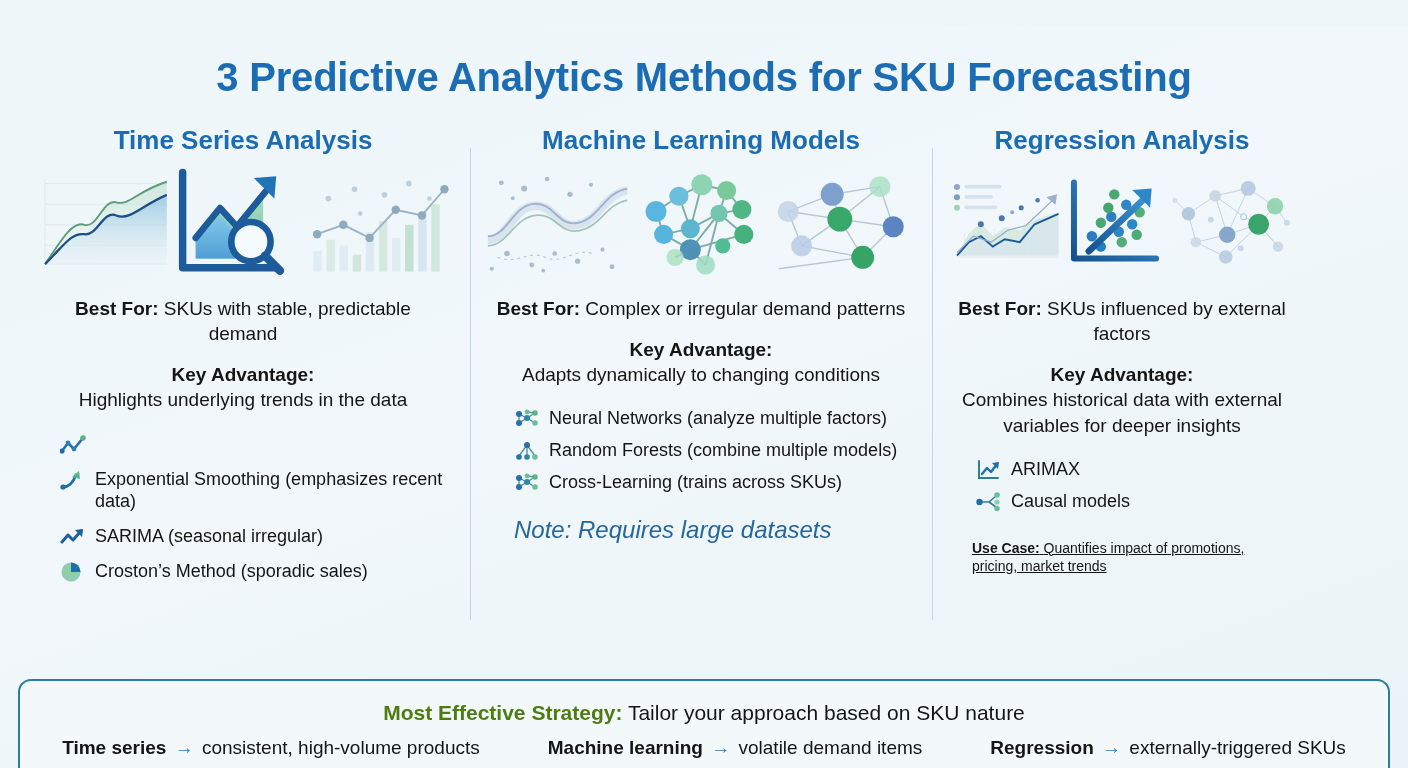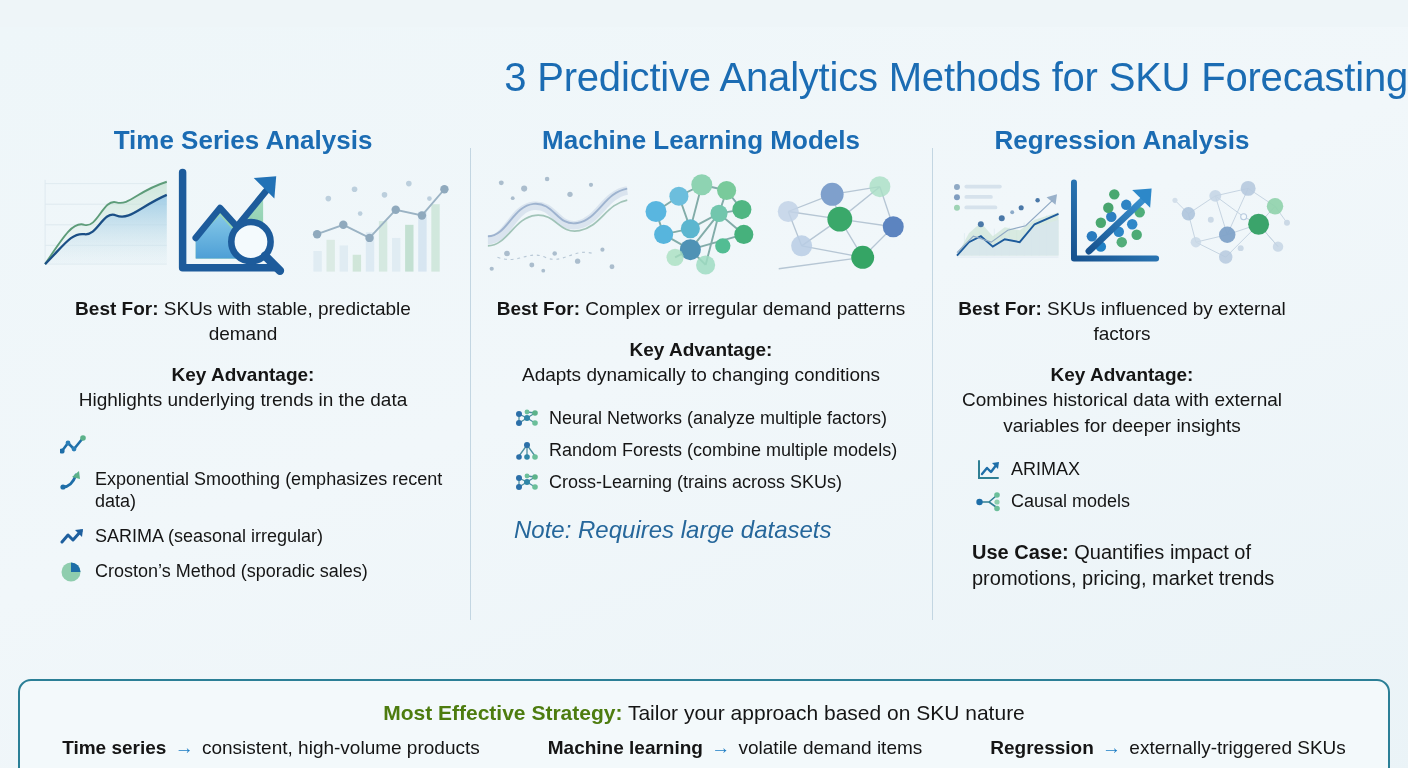--- a/index.html
+++ b/index.html
@@ -17,23 +17,23 @@
   .page {
     position: relative;
     width: 1408px;
     height: 768px;
     background: linear-gradient(160deg, #eef6f9 0%, #f1f7fa 45%, #eaf3f7 100%);
     box-sizing: border-box;
   }
 
   
   .title {
-    text-align: right;
+    text-align: center;
     font-size: 40px;
-    font-weight: normal;
+    font-weight: bold;
     color: #1b6cb3;
     letter-spacing: -0.2px;
     padding-top: 28px;
     line-height: 1.1;
   }
 
   
   .columns {
     display: flex;
     position: relative;
@@ -110,23 +110,24 @@
   .list.tight li { margin-bottom: 9px; }
 
   .note {
     margin: 22px 0 12px 28px;
     font-size: 24px;
     font-style: italic;
     color: #26679b;
   }
   .usecase {
     margin: 26px 16px 0 24px;
-    font-size: 20px;
+    font-size: 14px;
     line-height: 1.3;
     color: #151515;
+    text-decoration: underline;
   }
 
   
   .banner {
     position: absolute;
     left: 18px;
     right: 18px;
     bottom: 14px;
     height: 102px;
     border: 2px solid #2b7f96;

